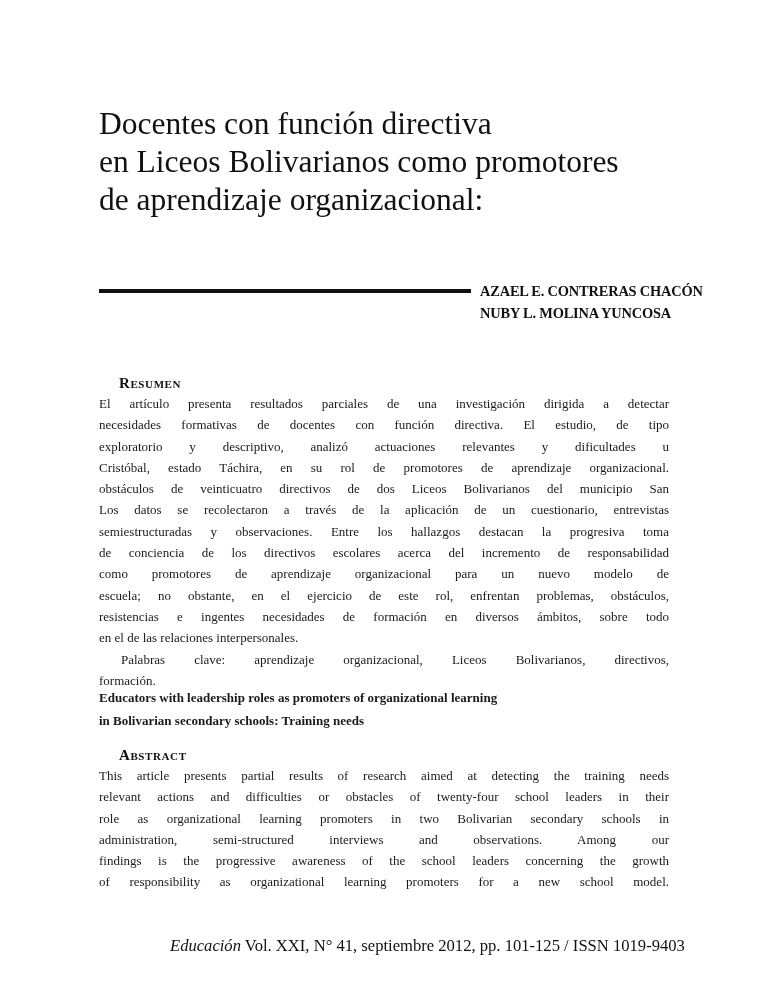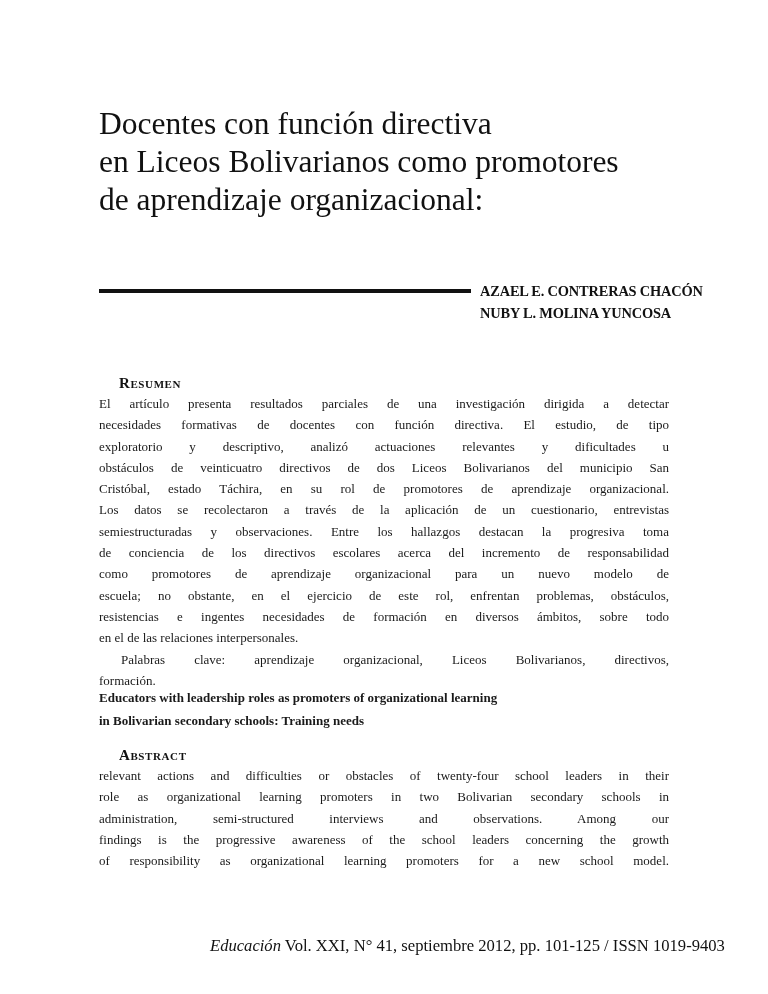--- a/index.html
+++ b/index.html
@@ -17,21 +17,21 @@
   .block { position: absolute; left: 99px; width: 570px; }
   .sc-head { font-size: 15px; font-weight: bold; font-variant: small-caps; letter-spacing: 0.6px; line-height: 20px; height: 20px; color: #111; margin-left: 20px; }
   .ln { display: block; font-size: 13px; line-height: 21.3px; height: 21.3px; white-space: nowrap; text-align: justify; text-align-last: justify; overflow: hidden; }
   .ln.last { text-align-last: left; }
   .ln.indent { padding-left: 22px; box-sizing: border-box; }
 
   .en-title { font-weight: bold; font-size: 16.6px; line-height: 22.5px; }
   .en-title .ln { text-align-last: left; height: 22.5px; line-height: 22.5px; }
 
   .footer { position: absolute; left: 170px; top: 921px; font-size: 16.6px; line-height: 22px; white-space: nowrap; color: #111; }
-  .footer .journal { font-style: italic; margin-left: 40px; }
+  .footer .journal { font-style: italic; }
 </style>
 </head>
 <body>
 
 <div class="page">
 
   <h1 class="title">
     <span class="tl">Docentes con función directiva</span>
     <span class="tl">en Liceos Bolivarianos como promotores</span>
     <span class="tl">de aprendizaje organizacional:</span>
@@ -43,22 +43,22 @@
     <span class="au">AZAEL E. CONTRERAS CHACÓN</span>
     <span class="au">NUBY L. MOLINA YUNCOSA</span>
   </div>
 
   <div class="block" style="top:359px;">
     <div class="sc-head">Resumen</div>
     <div>
       <span class="ln">El artículo presenta resultados parciales de una investigación dirigida a detectar</span>
       <span class="ln">necesidades formativas de docentes con función directiva. El estudio, de tipo</span>
       <span class="ln">exploratorio y descriptivo, analizó actuaciones relevantes y dificultades u</span>
+      <span class="ln">Cristóbal, estado Táchira, en su rol de promotores de aprendizaje organizacional.</span>
       <span class="ln">obstáculos de veinticuatro directivos de dos Liceos Bolivarianos del municipio San</span>
-      <span class="ln">Cristóbal, estado Táchira, en su rol de promotores de aprendizaje organizacional.</span>
       <span class="ln">Los datos se recolectaron a través de la aplicación de un cuestionario, entrevistas</span>
       <span class="ln">semiestructuradas y observaciones. Entre los hallazgos destacan la progresiva toma</span>
       <span class="ln">de conciencia de los directivos escolares acerca del incremento de responsabilidad</span>
       <span class="ln">como promotores de aprendizaje organizacional para un nuevo modelo de</span>
       <span class="ln">escuela; no obstante, en el ejercicio de este rol, enfrentan problemas, obstáculos,</span>
       <span class="ln">resistencias e ingentes necesidades de formación en diversos ámbitos, sobre todo</span>
       <span class="ln last">en el de las relaciones interpersonales.</span>
     </div>
     <div>
       <span class="ln indent">Palabras clave: aprendizaje organizacional, Liceos Bolivarianos, directivos,</span>
@@ -67,20 +67,21 @@
   </div>
 
   <div class="block en-title" style="top:673px;">
     <span class="ln">Educators with leadership roles as promoters of organizational learning</span>
     <span class="ln">in Bolivarian secondary schools: Training needs</span>
   </div>
 
   <div class="block" style="top:731px;">
     <div class="sc-head">Abstract</div>
     <div>
+      <span class="ln">This article presents partial results of research aimed at detecting the training needs</span>
       <span class="ln">relevant actions and difficulties or obstacles of twenty-four school leaders in their</span>
       <span class="ln">role as organizational learning promoters in two Bolivarian secondary schools in</span>
       <span class="ln">administration, semi-structured interviews and observations. Among our</span>
       <span class="ln">findings is the progressive awareness of the school leaders concerning the growth</span>
       <span class="ln">of responsibility as organizational learning promoters for a new school model.</span>
     </div>
   </div>
 
   <div class="footer">
     <span class="journal">Educación</span><span> Vol. XXI, N° 41, septiembre 2012, pp. 101-125 / ISSN 1019-9403</span>

